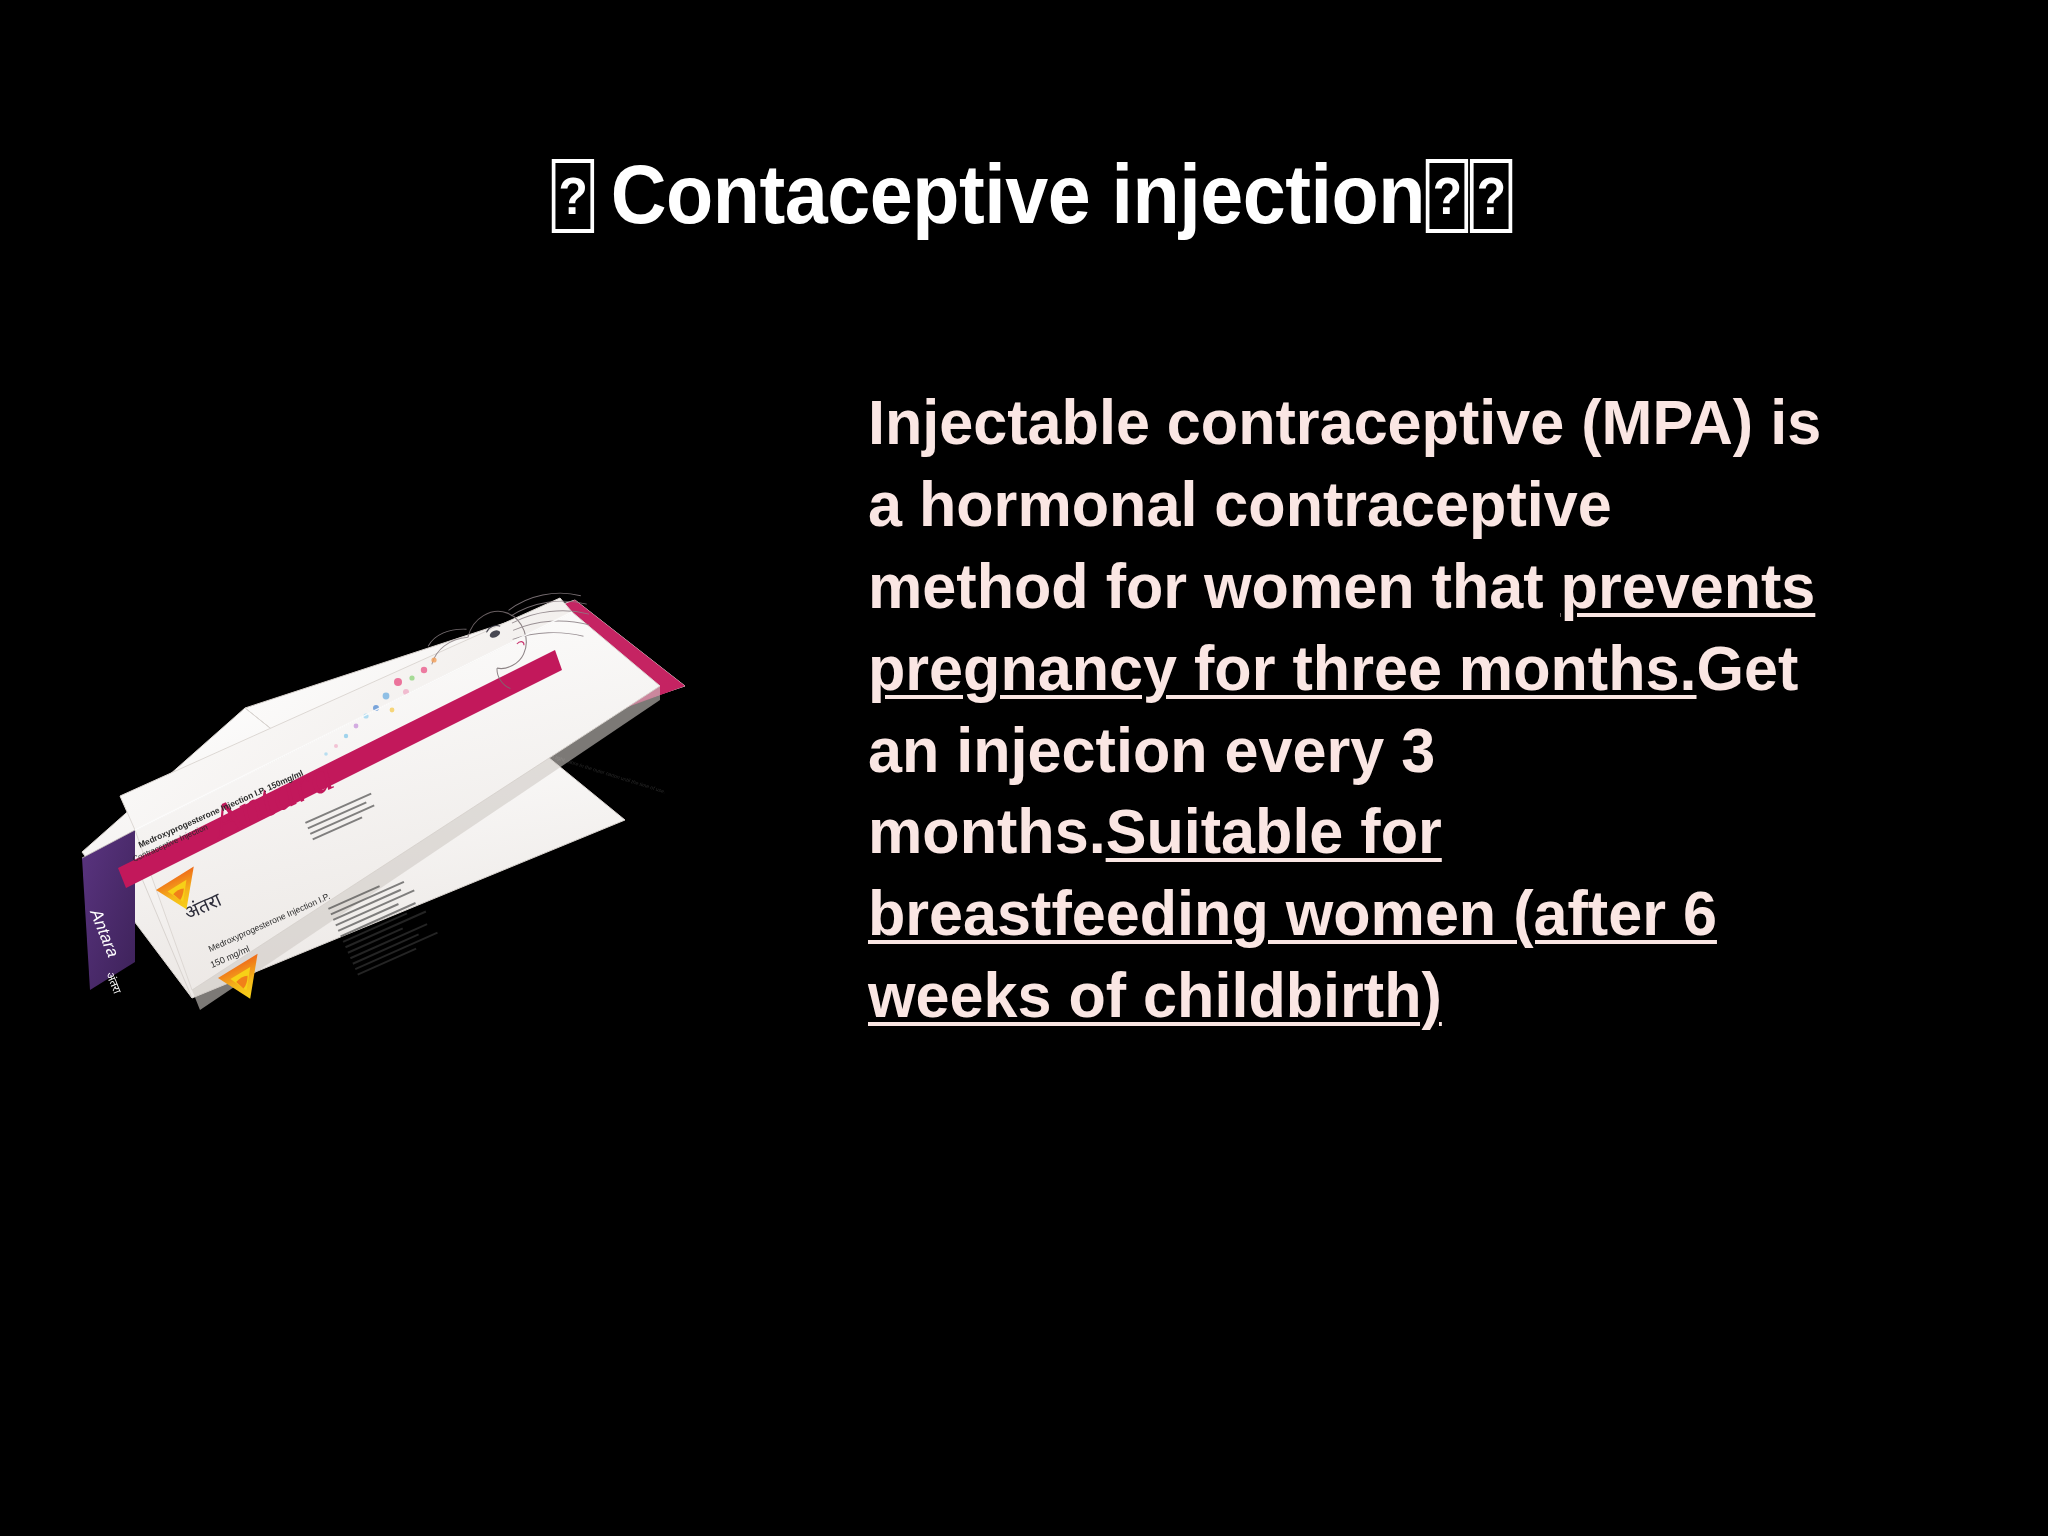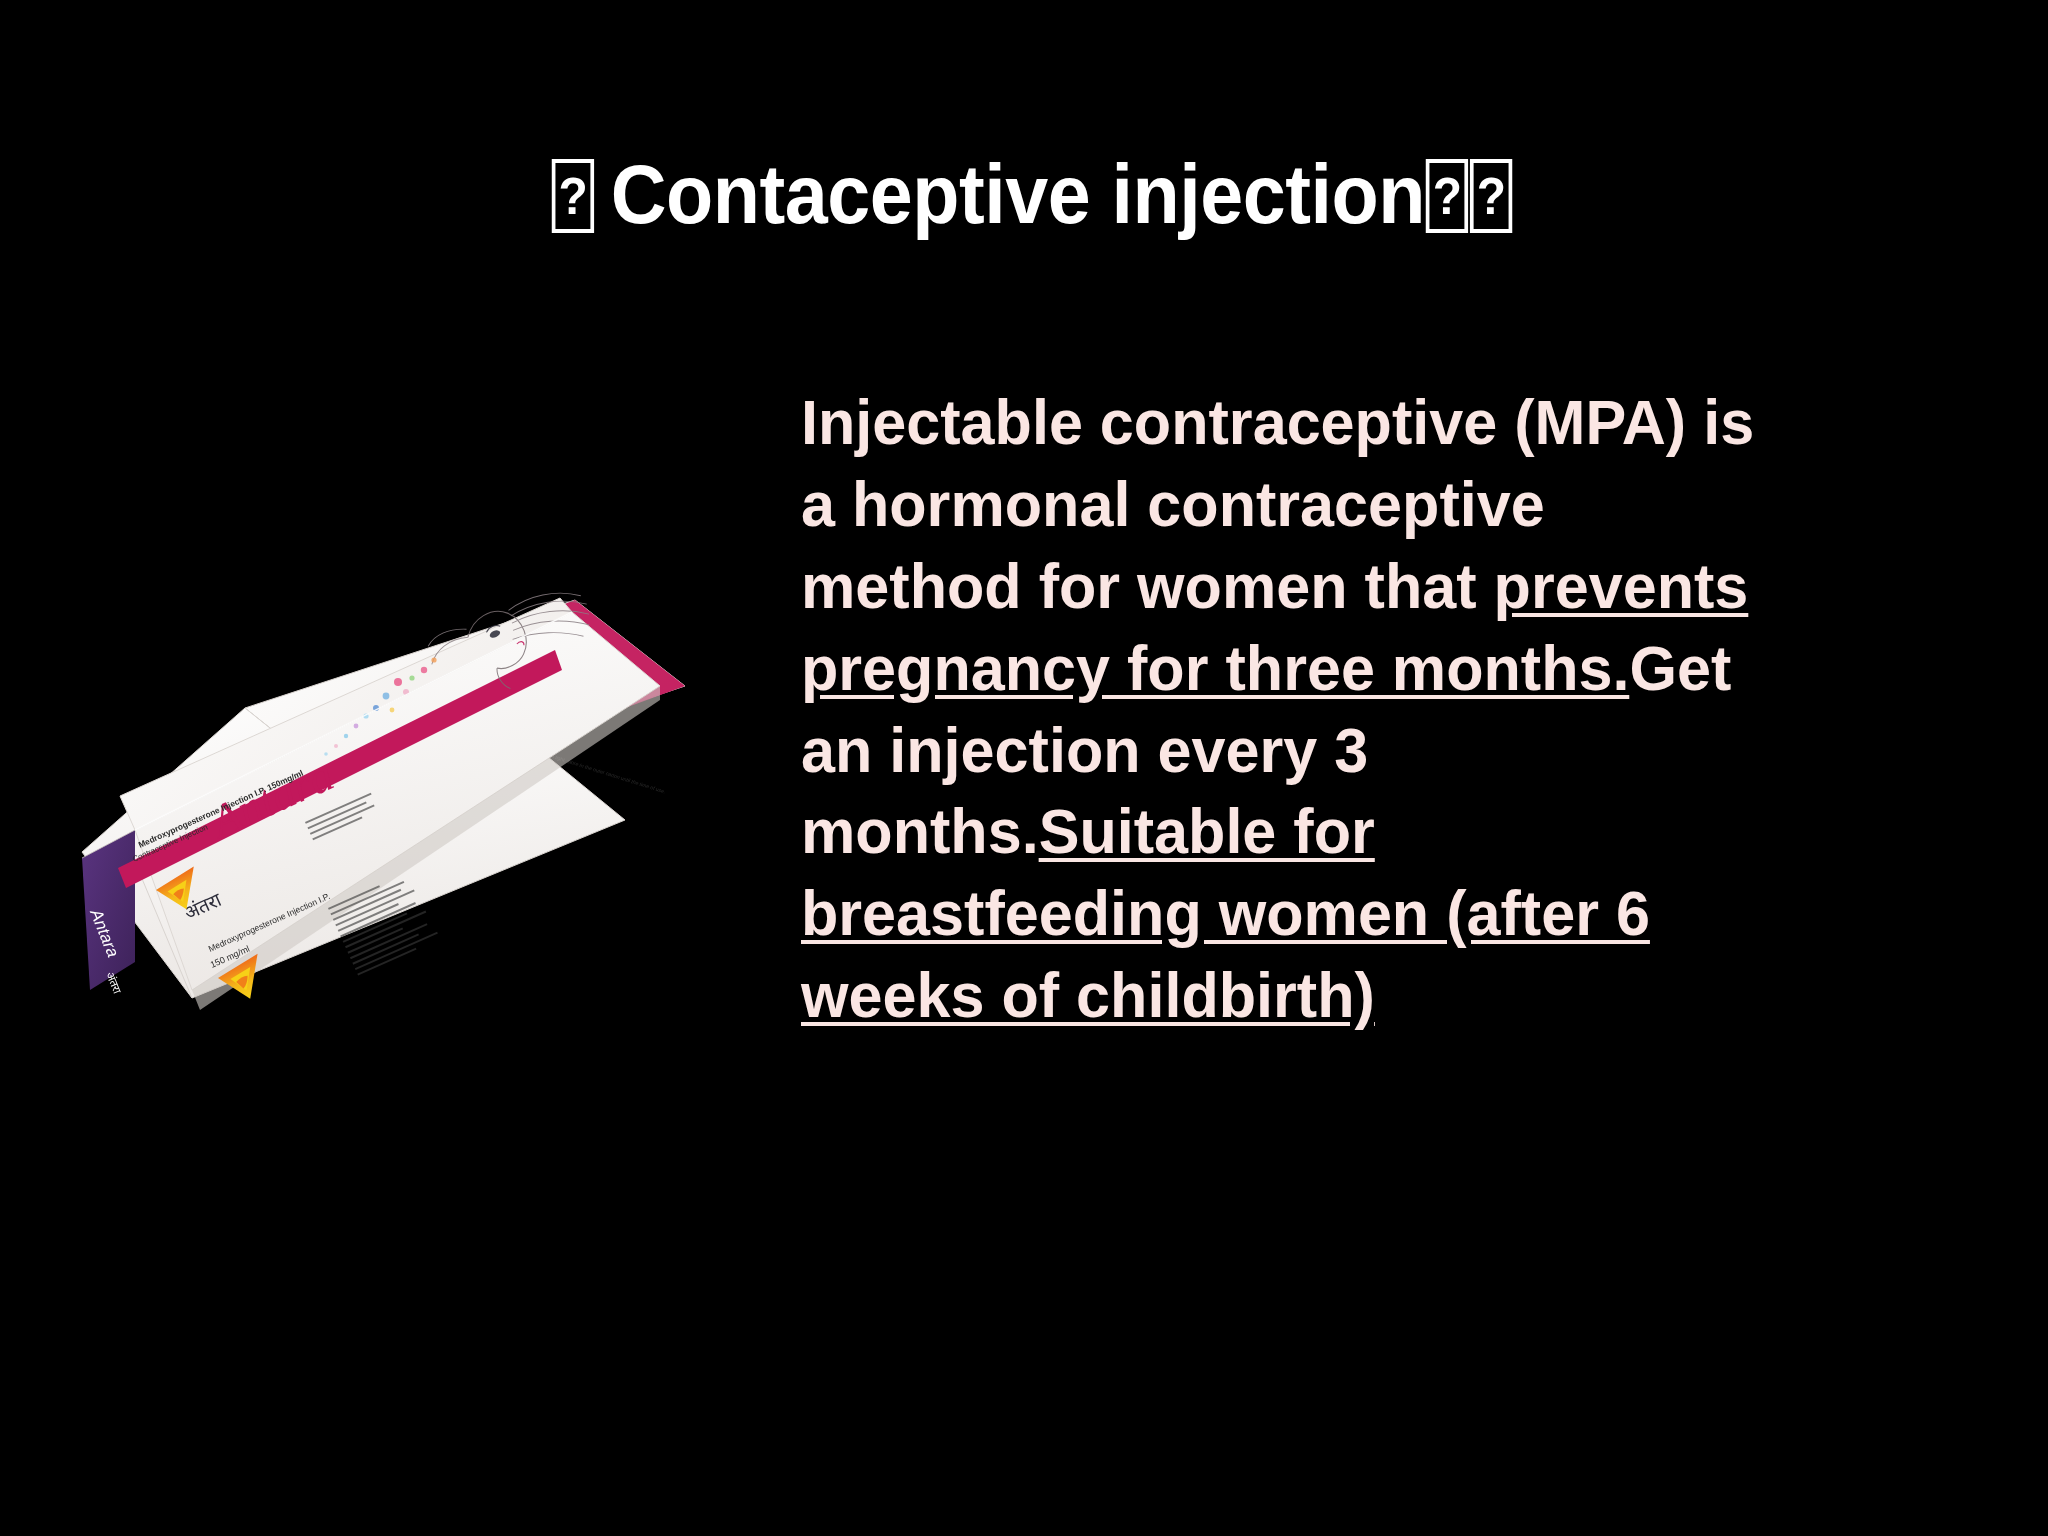--- a/index.html
+++ b/index.html
@@ -67,24 +67,23 @@
     font-family: "Liberation Sans", sans-serif;
     font-weight: bold;
     font-size: 52px;
     line-height: 1;
   }
   .tofu-lead { margin-right: 18px; }
 
   
   #body-block {
     position: absolute;
-    left: 801px;
+    left: 868px;
     top: 382px;
     width: 1010px;
-    text-decoration: underline;
   }
   #body-text {
     color: #fae6e3;
     font-family: "Liberation Sans Narrow", "Liberation Sans", sans-serif;
     font-size: 63px;
     font-weight: bold;
     line-height: 1.30;
     letter-spacing: 0px;
     transform: scaleX(0.97);
     transform-origin: left top;

